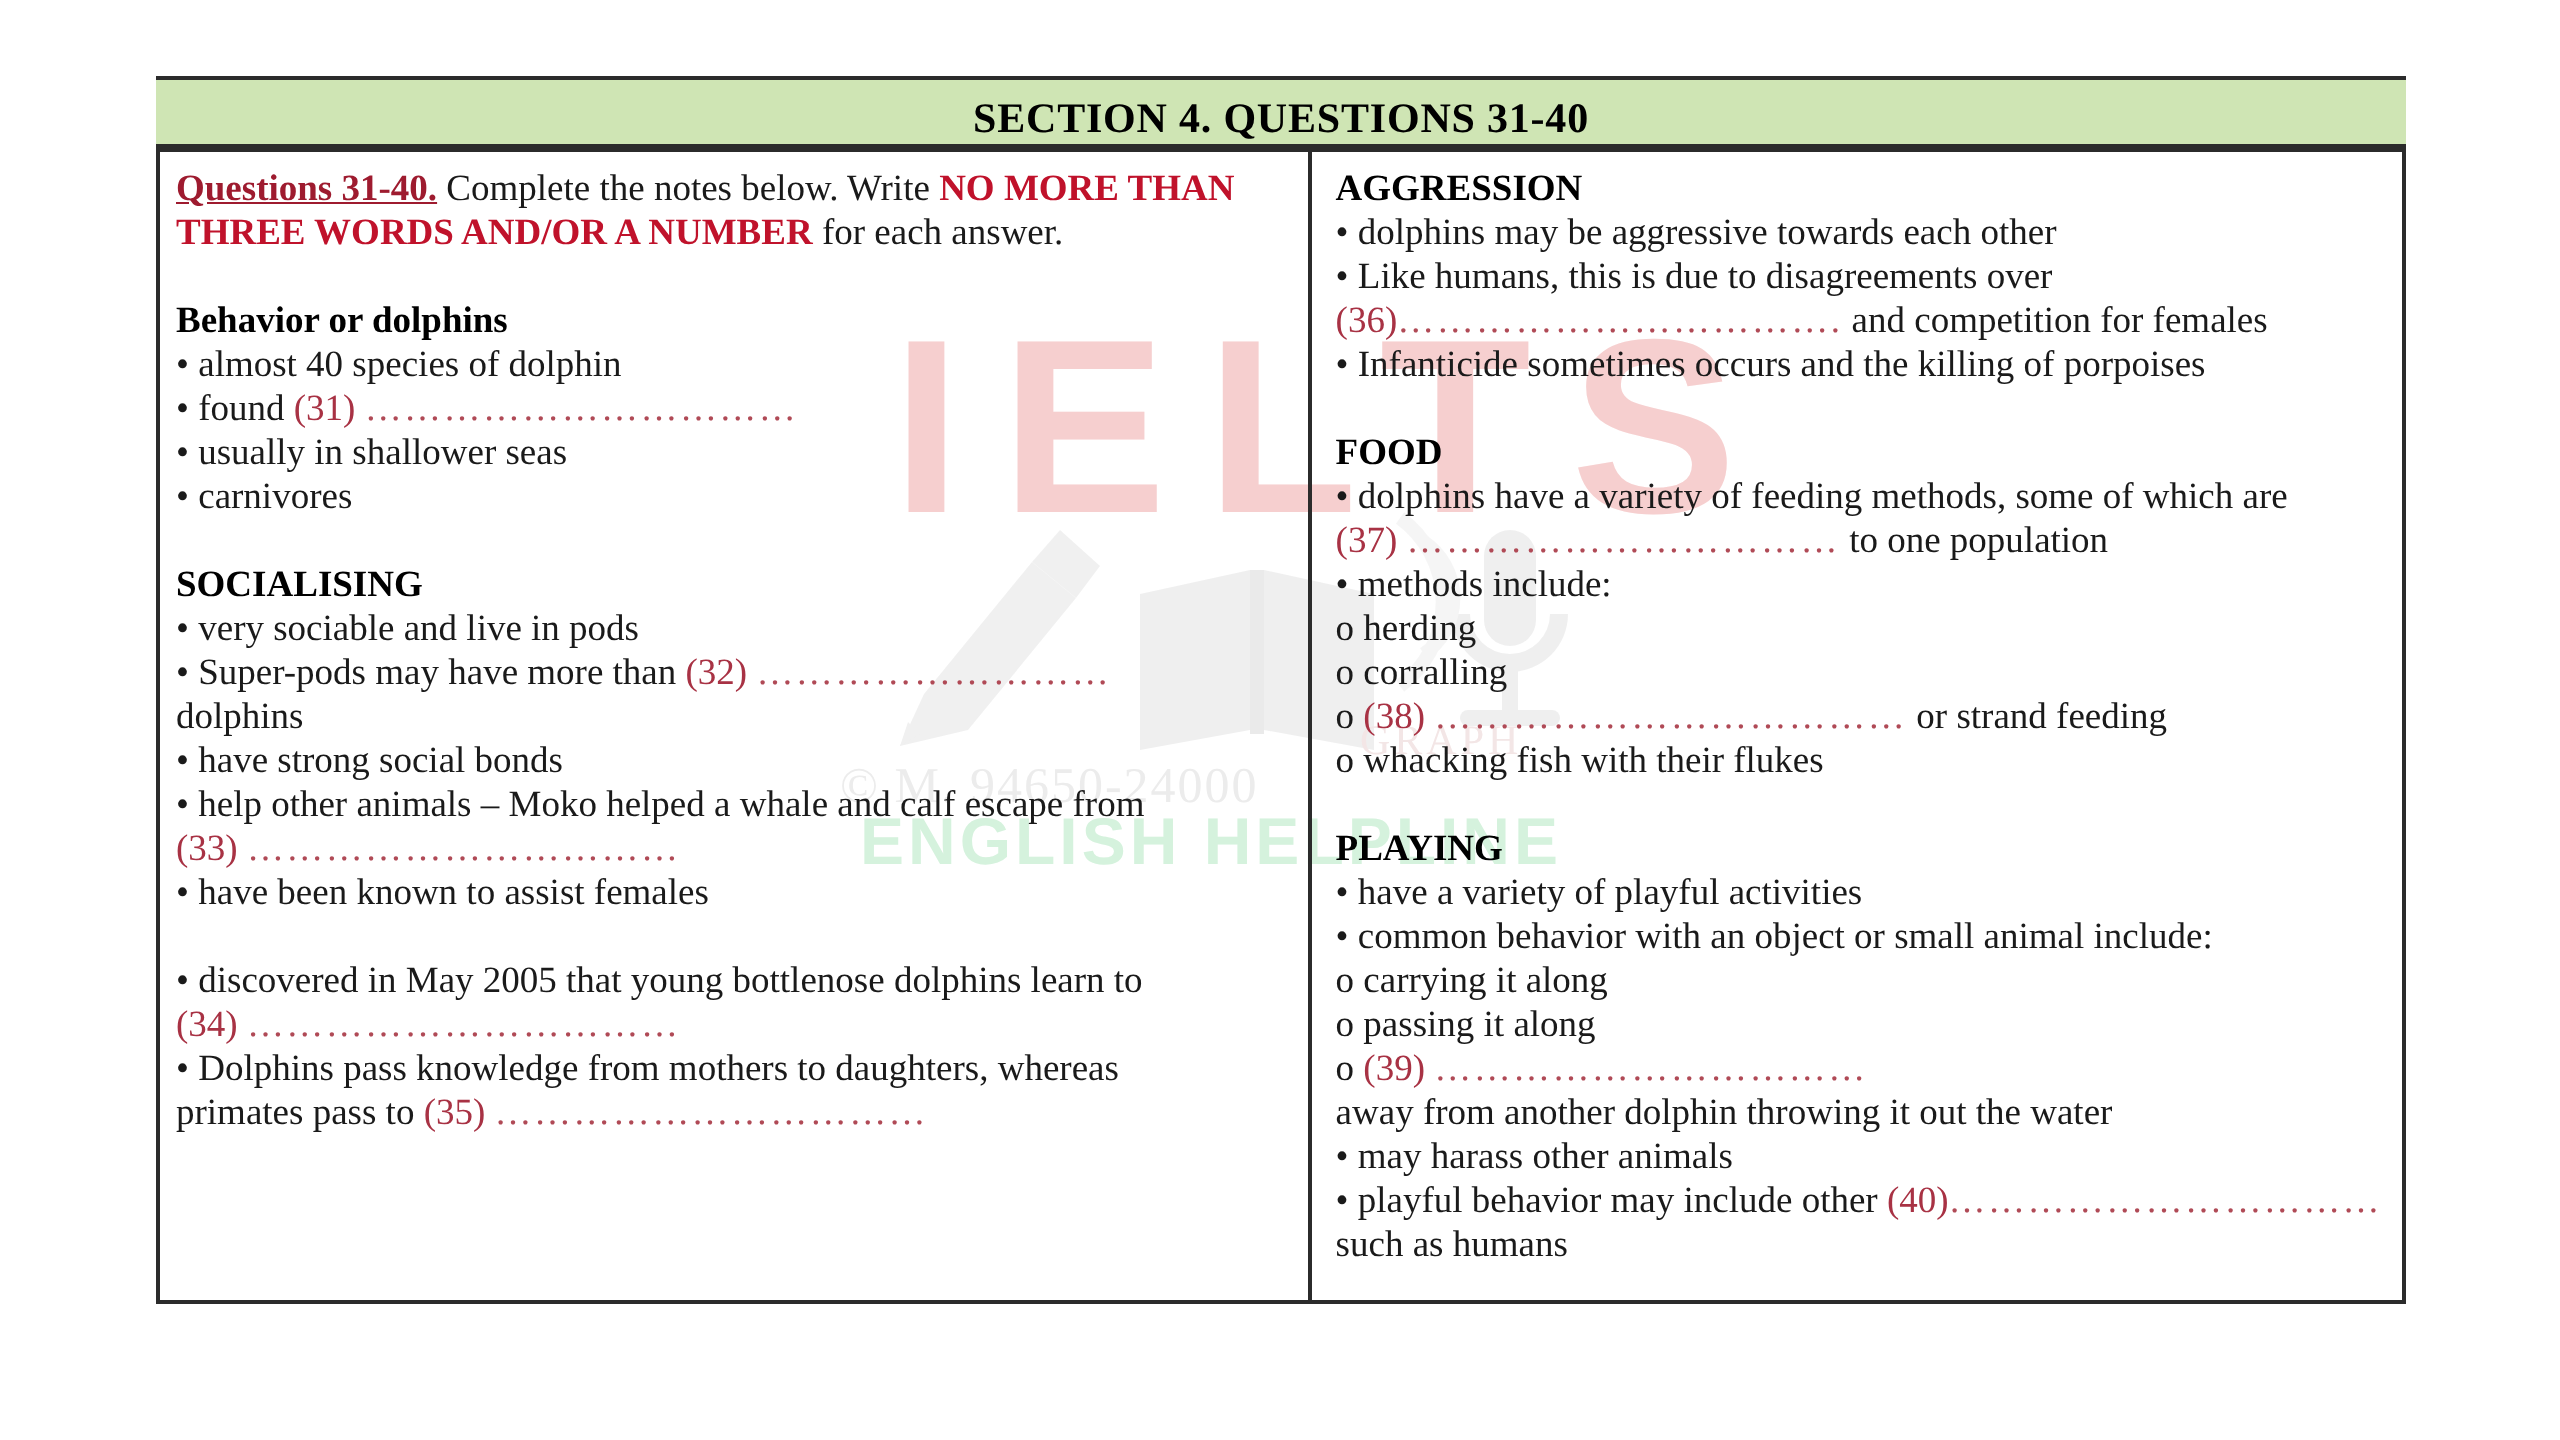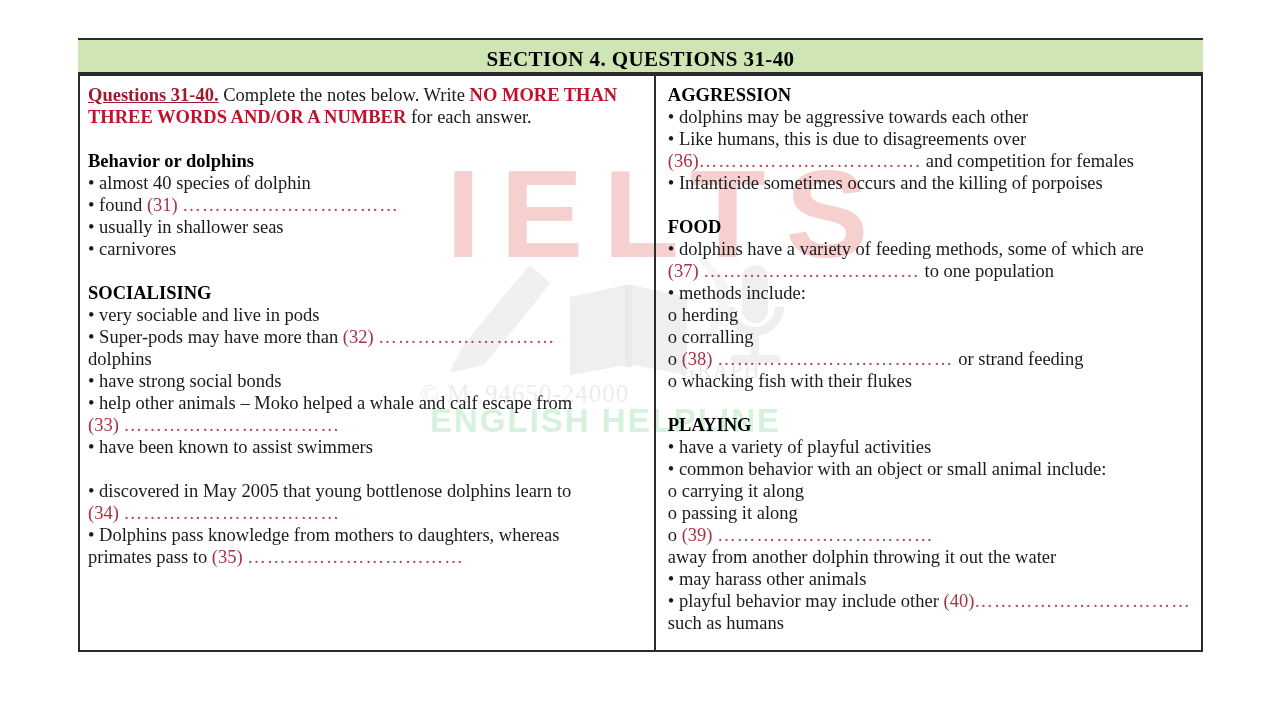--- a/index.html
+++ b/index.html
@@ -233,21 +233,21 @@
 
       <div class="gap"></div>
 
       <div class="heading">SOCIALISING</div>
       <div class="line">• very sociable and live in pods</div>
       <div class="line">• Super-pods may have more than <span class="qnum">(32)</span> <span class="dots">………………………</span></div>
       <div class="line"> dolphins</div>
       <div class="line">• have strong social bonds</div>
       <div class="line">• help other animals – Moko helped a whale and calf escape from</div>
       <div class="line"><span class="qnum">(33)</span> <span class="dots">……………………………</span></div>
-      <div class="line">• have been known to assist swimmers</div>
+      <div class="line">• have been known to assist females</div>
 
       <div class="gap"></div>
 
       <div class="line">• discovered in May 2005 that young bottlenose dolphins learn to</div>
       <div class="line"><span class="qnum">(34)</span> <span class="dots">……………………………</span></div>
       <div class="line">• Dolphins pass knowledge from mothers to daughters, whereas</div>
       <div class="line">primates pass to <span class="qnum">(35)</span> <span class="dots">……………………………</span></div>
     </div>
 
     <div class="col col-right">

